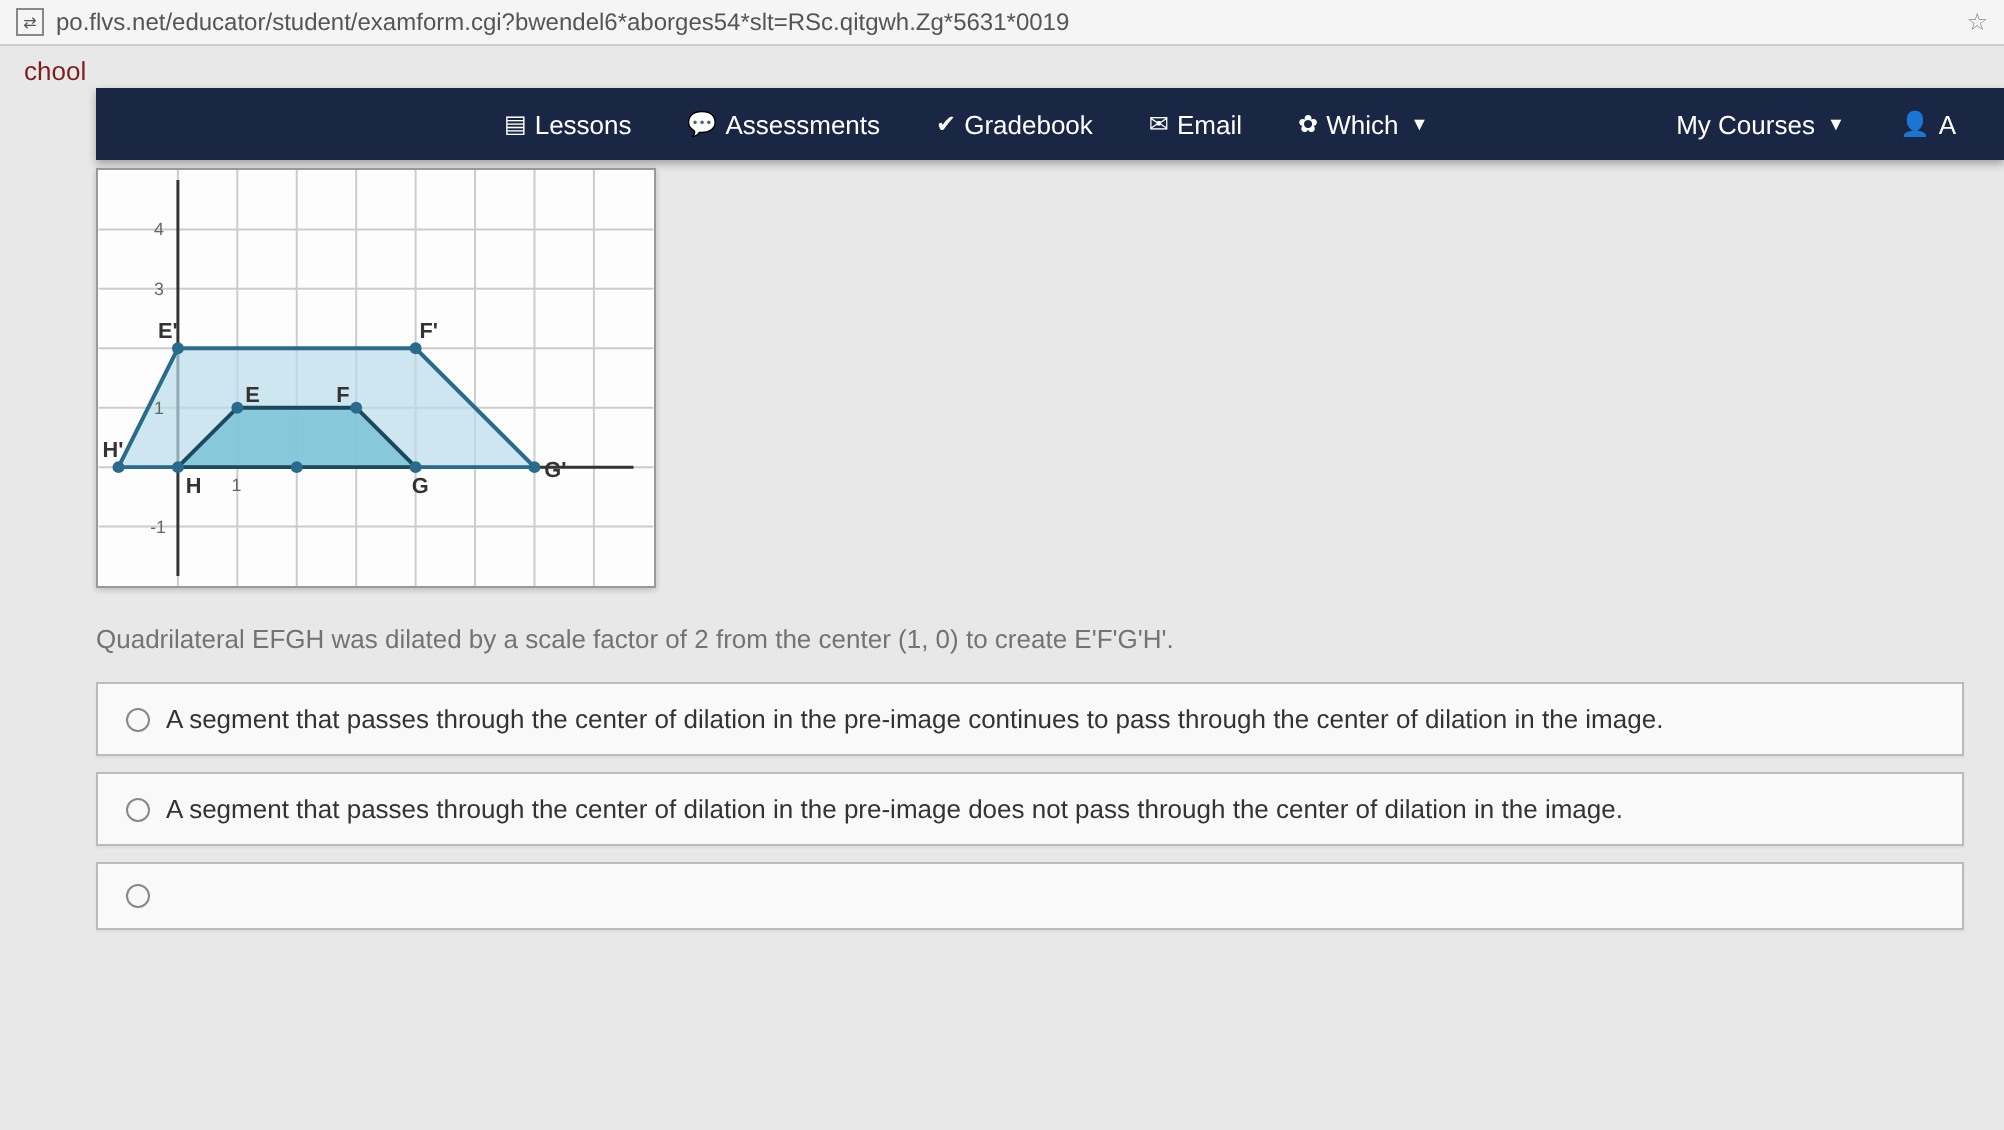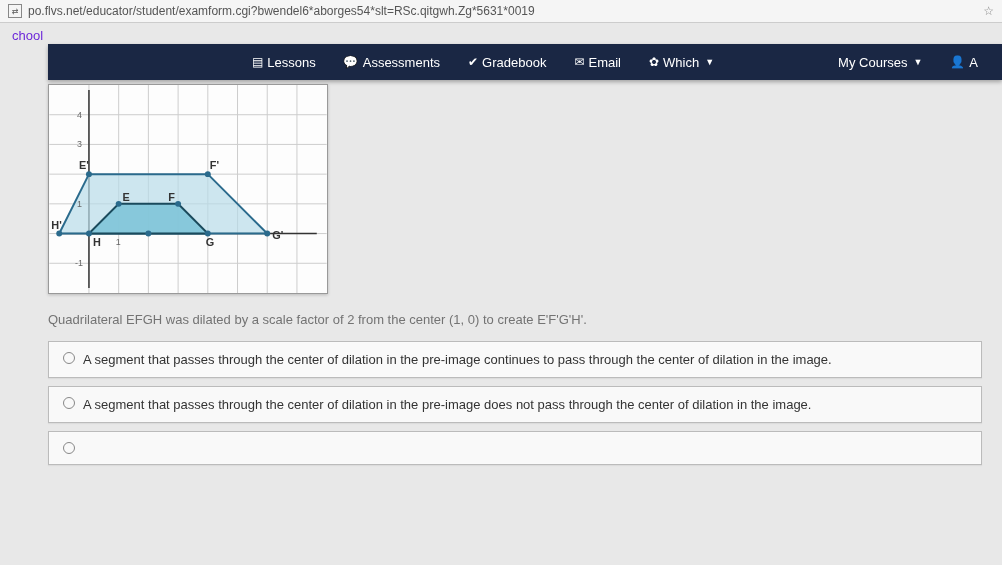--- a/index.html
+++ b/index.html
@@ -33,21 +33,21 @@
     .addr-bar .star {
       margin-left: auto;
       color: #888;
     }
     .school-tab {
       position: absolute;
       left: 0;
       top: 22px;
       padding: 6px 12px;
       font-size: 13px;
-      color: #6d28d9;
+      color: #7f1d1d;
     }
     .nav-bar {
       background: #1a2744;
       color: white;
       display: flex;
       align-items: center;
       padding: 0 10px;
       height: 36px;
       margin-top: 21px;
       margin-left: 48px;
@@ -91,21 +91,21 @@
       margin-top: 14px;
     }
     .option {
       border: 1px solid #bbb;
       background: #f9f9f9;
       padding: 10px 14px;
       margin-bottom: 8px;
       font-size: 13px;
       color: #333;
       display: flex;
-      align-items: flex-start;
+      align-items: center;
       gap: 8px;
       box-shadow: inset 0 0 2px rgba(255,255,255,0.7), 0 1px 1px rgba(0,0,0,0.05);
     }
     .radio-circle {
       width: 12px;
       height: 12px;
       border: 1px solid #888;
       border-radius: 50%;
       flex-shrink: 0;
     }

